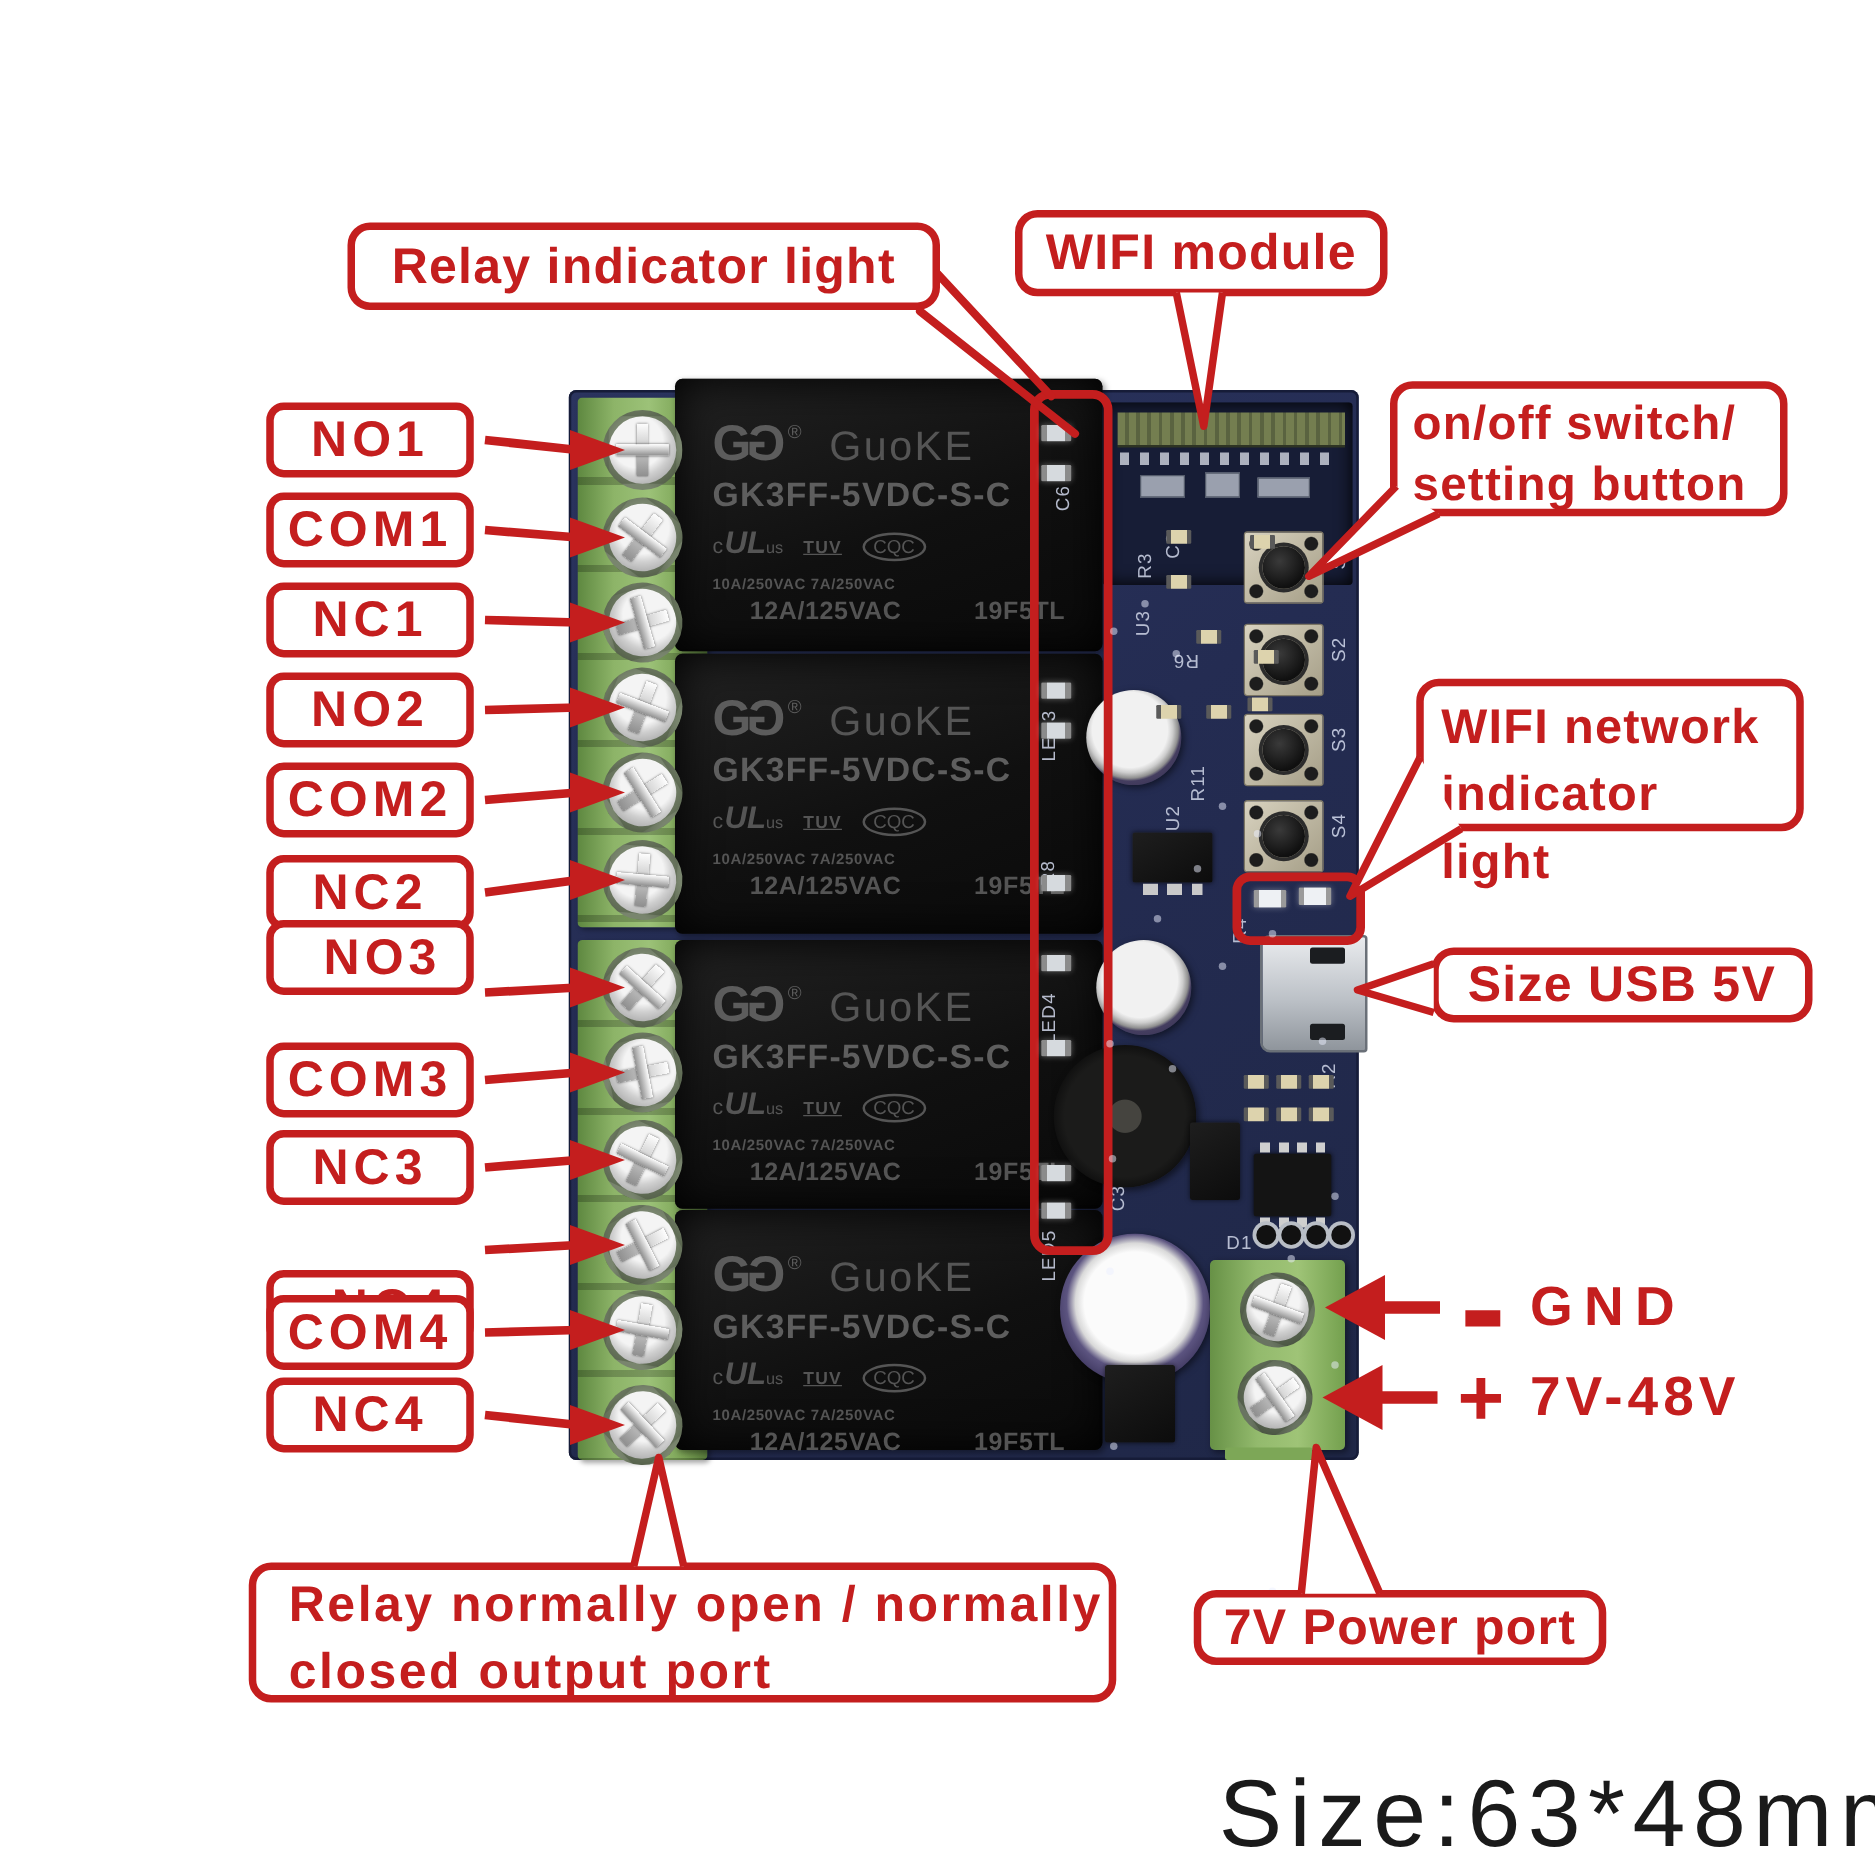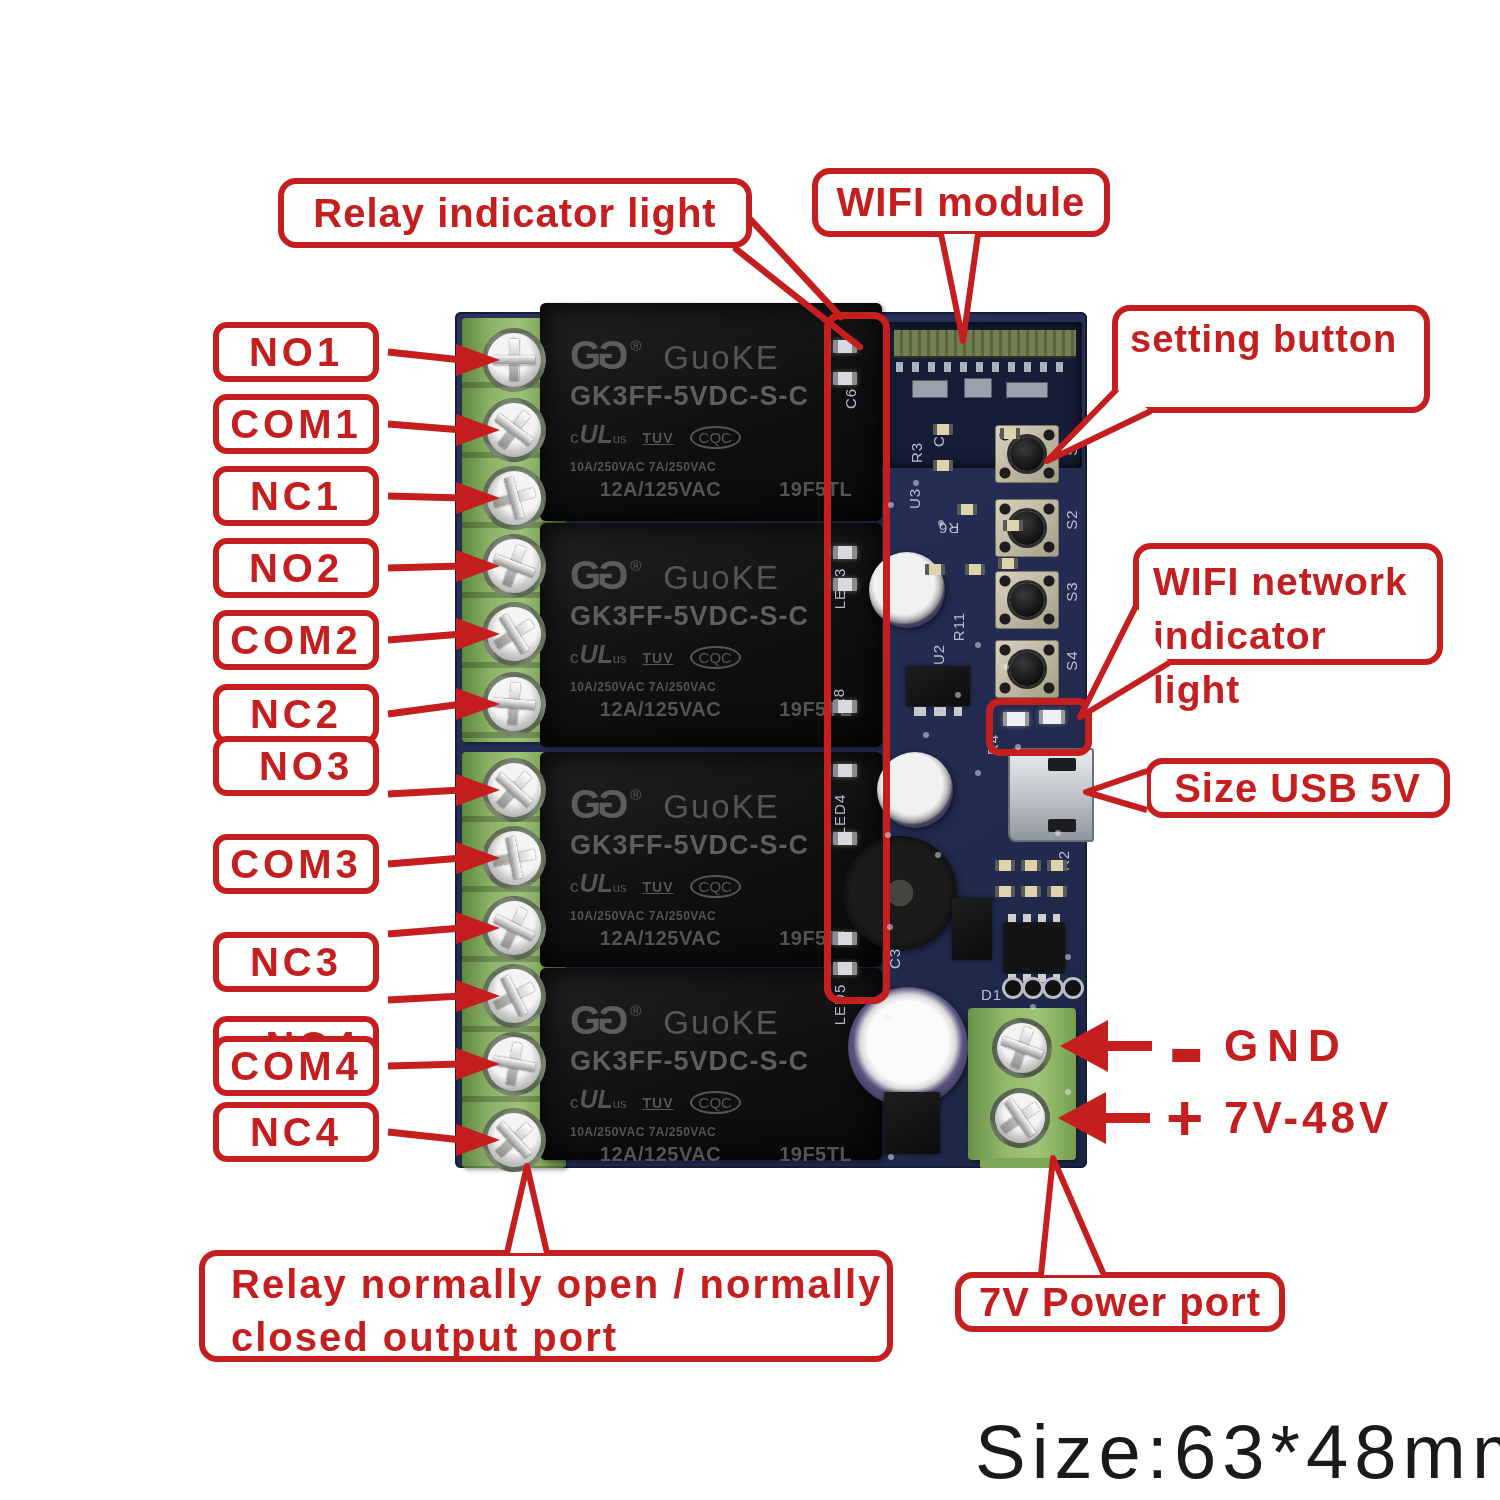--- a/index.html
+++ b/index.html
@@ -286,20 +286,21 @@
       <span class="via" style="left: 598px; top: 905px;"></span>
       <span class="via" style="left: 560px; top: 958px;"></span>
       <span class="via" style="left: 480px; top: 540px;"></span>
     </div>
 
   <div class="callout c1line" style="left:278px;top:178px;width:474px;height:70px;font-size:40px;letter-spacing:1px;">Relay indicator light</div>
 
   <div class="callout c1line" style="left:812px;top:168px;width:298px;height:69px;font-size:40px;letter-spacing:1px;">WIFI module</div>
 
   <div class="callout" style="left:1112px;top:305px;width:318px;height:108px;font-size:38px;letter-spacing:1px;padding:4px 12px;line-height:49px;">
+    <div>on/off switch/</div>
     <div>setting button</div>
   </div>
 
   <div class="callout" style="left:1133px;top:543px;width:310px;height:122px;font-size:39px;letter-spacing:1px;padding:6px 14px;line-height:54px;">
     <div>WIFI network</div>
     <div>indicator light</div>
   </div>
 
   <div class="callout c1line" style="left:1145px;top:758px;width:305px;height:60px;font-size:40px;letter-spacing:1px;">Size USB 5V</div>
 
@@ -364,17 +365,17 @@
       </g>
   </svg>
 <div class="tlabel" style="top: 322px;">NO1</div>
     <div class="tlabel" style="top: 394px;">COM1</div>
     <div class="tlabel" style="top: 466px;">NC1</div>
     <div class="tlabel" style="top: 538px;">NO2</div>
     <div class="tlabel" style="top: 610px;">COM2</div>
     <div class="tlabel" style="top: 684px;">NC2</div>
     <div class="tlabel" style="top: 736px; padding-left: 20px;">NO3</div>
     <div class="tlabel" style="top: 834px;">COM3</div>
-    <div class="tlabel" style="top: 932px;">NC3</div>
+    <div class="tlabel" style="top: 904px;">NC3</div>
     <div class="tlabel" style="top: 1016px; padding-left: 33px;">NO4</div>
     <div class="tlabel" style="top: 1036px;">COM4</div>
     <div class="tlabel" style="top: 1102px;">NC4</div>
   </div>
 
 </body></html>

